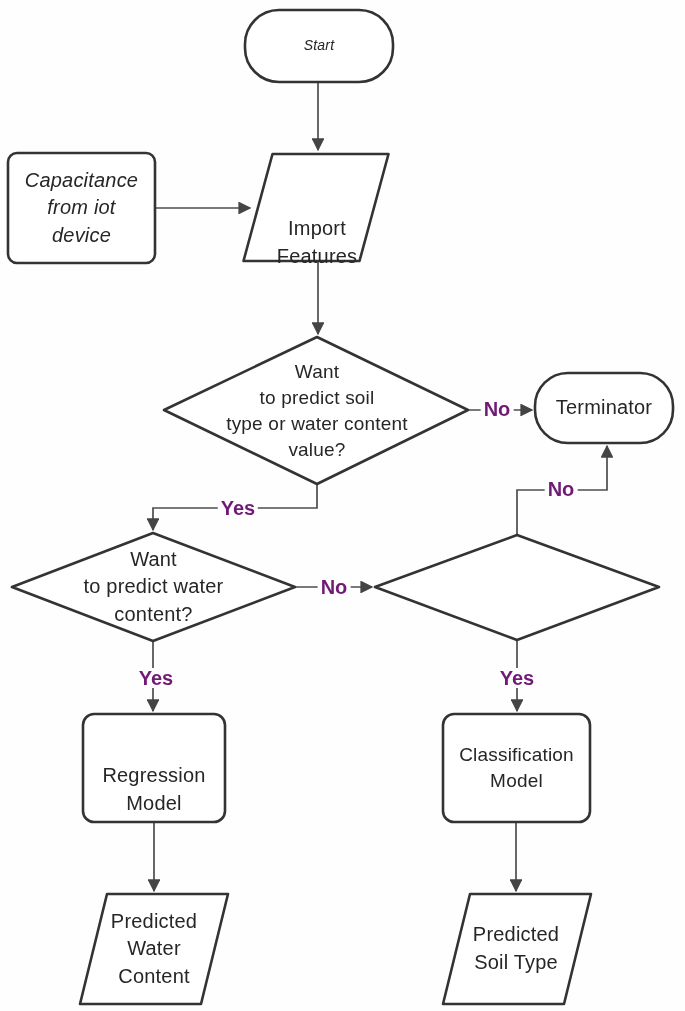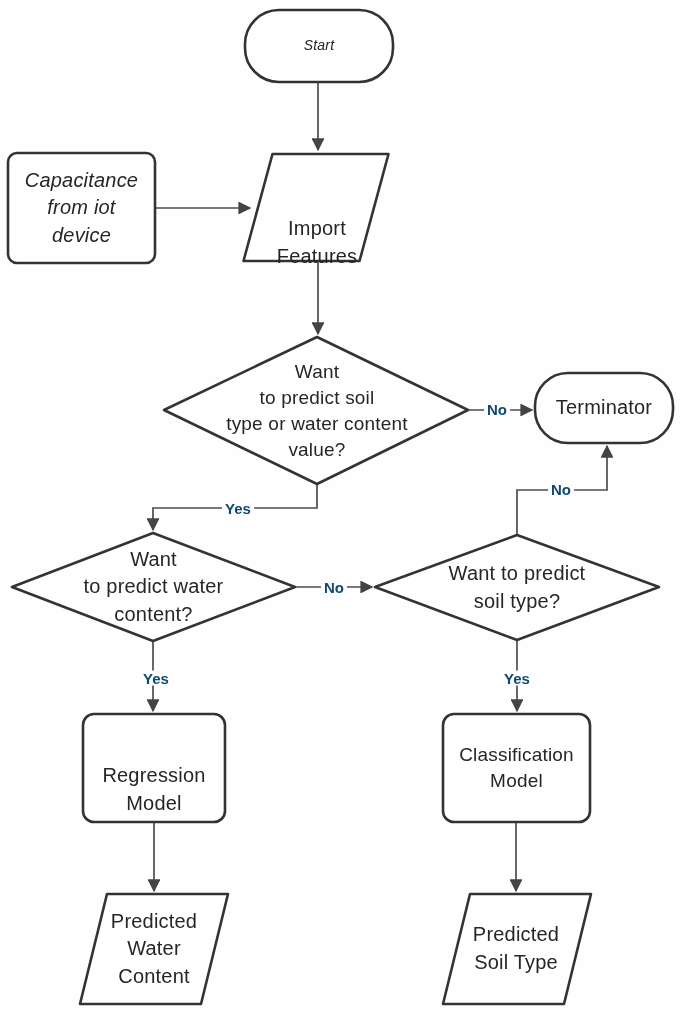--- a/index.html
+++ b/index.html
@@ -37,23 +37,23 @@
     justify-content: center;
     text-align: center;
     white-space: pre-line;
     color: #262626;
     line-height: 1.38;
     letter-spacing: 0.2px;
   }
   .edge-label {
     position: absolute;
     transform: translate(-50%, -50%);
-    font-size: 15px;
+    font-size: 20px;
     font-weight: bold;
-    color: #0c4a6e;
+    color: #701a75;
     background: #fefefe;
     padding: 0 3px;
     line-height: 1;
   }
   .fs21 { font-size: 14px; font-style: italic; }
   .fs20 { font-size: 20px; }
   .fs19 { font-size: 19px; }
 </style>
 </head>
 <body>
@@ -105,22 +105,20 @@
 to predict soil
 type or water content
 value?</div>
 
   <div class="node-label fs20" style="left:535px; top:373px; width:138px; height:70px;">Terminator</div>
 
   <div class="node-label fs20" style="left:12px; top:533px; width:283px; height:108px;">Want
 to predict water
 content?</div>
 
-  <div class="node-label fs20" style="left:375px; top:535px; width:284px; height:105px;">Want to predict
-soil type?</div>
 
   <div class="node-label fs20" style="left:83px; top:736px; width:142px; height:108px;">Regression
 Model</div>
 
   <div class="node-label fs19" style="left:443px; top:714px; width:147px; height:108px;text-align:center;">Classification
 Model</div>
 
   <div class="node-label fs20" style="left:80px; top:894px; width:148px; height:110px;">Predicted
 Water
 Content</div>

